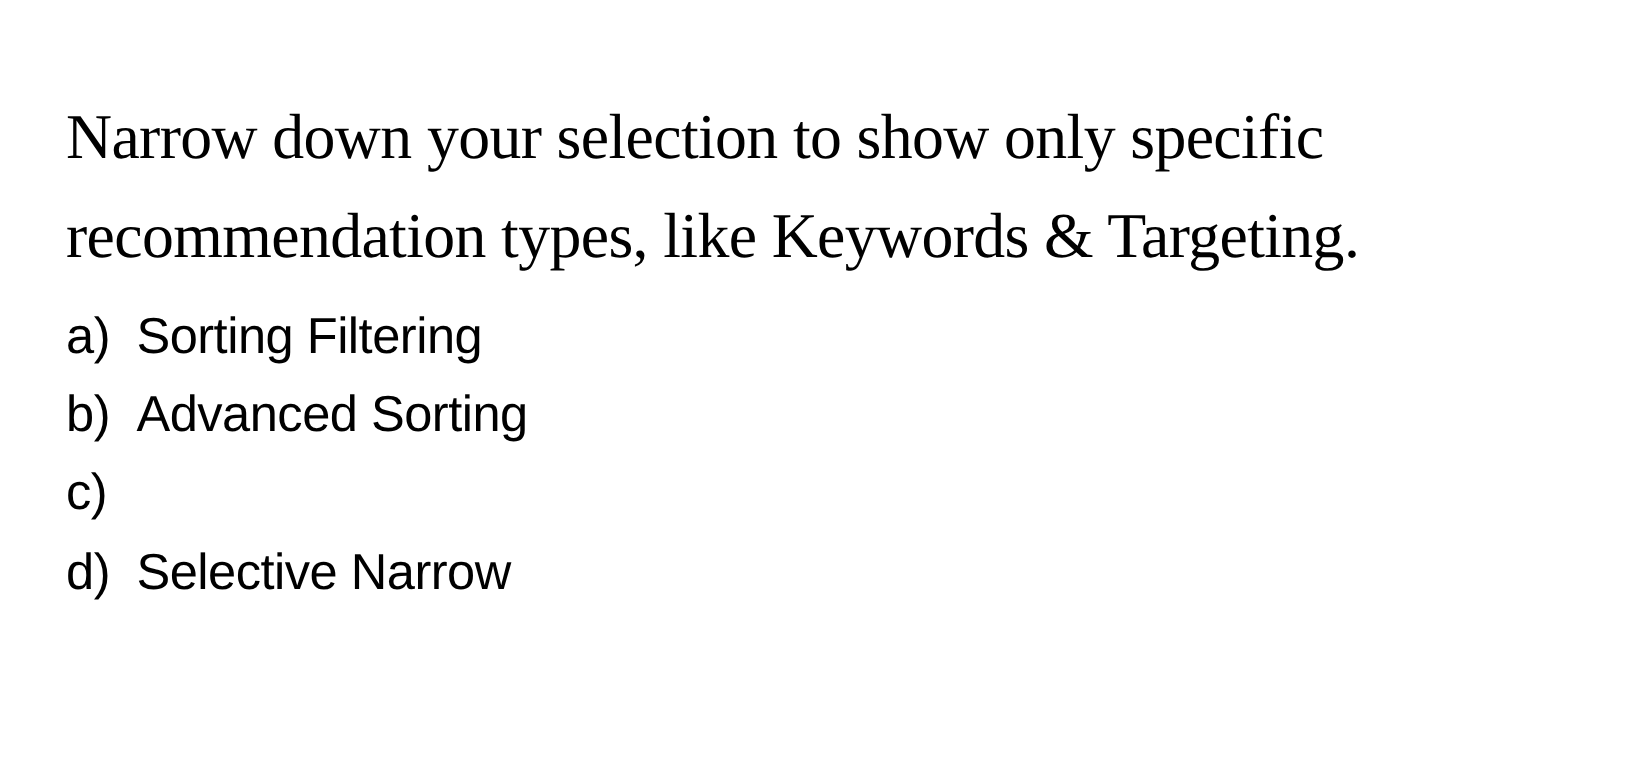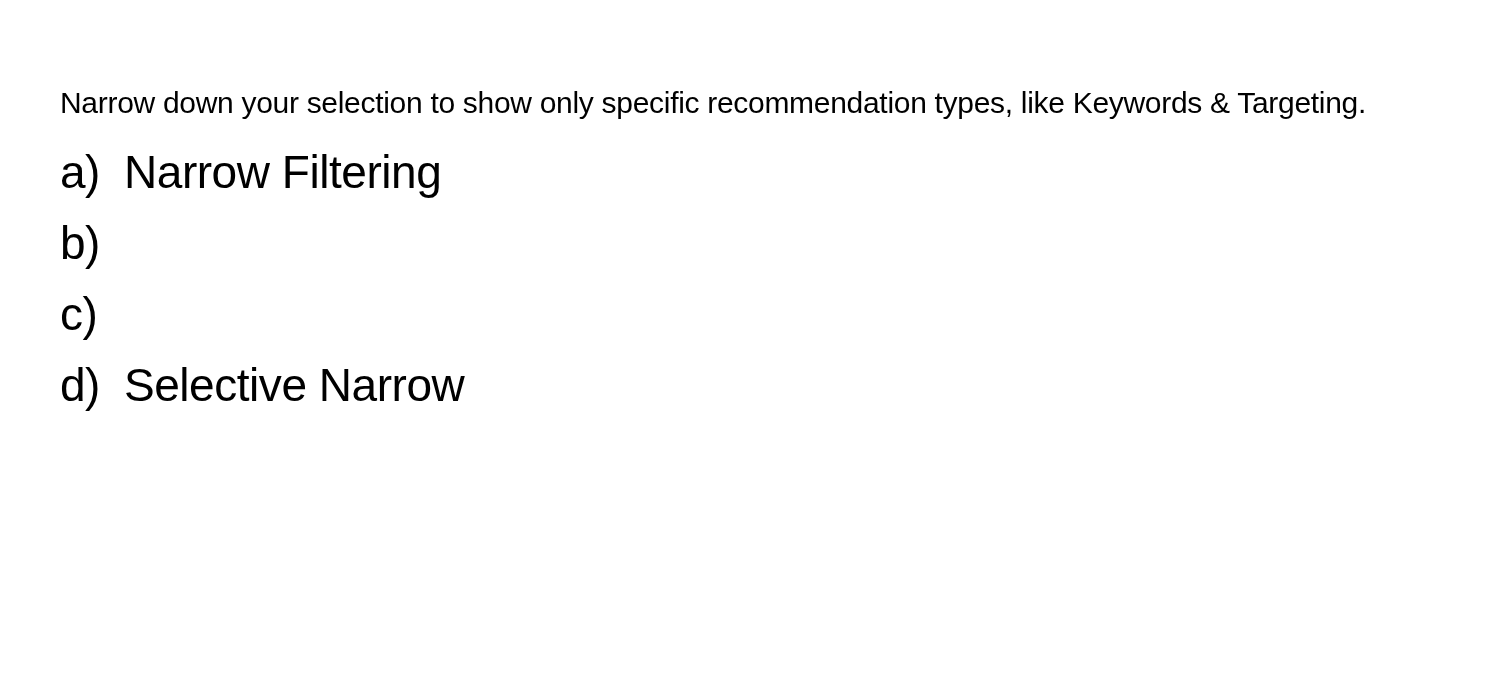--- a/index.html
+++ b/index.html
@@ -9,25 +9,26 @@
     }
     body {
       font-family: -apple-system, BlinkMacSystemFont, "Segoe UI", Helvetica, Arial, sans-serif;
       background: #ffffff;
       color: #000000;
       width: 1500px;
       height: 688px;
       padding: 80px 60px 60px 60px;
     }
     .question-text {
-      font-size: 30px;
+      font-size: 58px;
       line-height: 1.55;
       font-weight: 400;
       letter-spacing: -0.01em;
       margin-bottom: 10px;
+      font-family: Liberation Serif, serif;
     }
     .options-list {
       list-style: none;
       margin-top: 4px;
     }
     .option-item {
       font-size: 46px;
       line-height: 1.55;
       font-weight: 400;
       letter-spacing: -0.01em;
@@ -39,24 +40,25 @@
     }
   </style>
 </head>
 <body>
 
 <div class="question-text">Narrow down your selection to show only specific recommendation types, like Keywords &amp; Targeting.</div>
 
 <ul class="options-list">
   <li class="option-item">
     <span class="option-letter">a)</span>
-    <span>Narrow Filtering</span>
+    <span>Sorting Filtering</span>
   </li>
   <li class="option-item">
     <span class="option-letter">b)</span>
+    <span>Advanced Sorting</span>
   </li>
   <li class="option-item">
     <span class="option-letter">c)</span>
   </li>
   <li class="option-item">
     <span class="option-letter">d)</span>
     <span>Selective Narrow</span>
   </li>
 </ul>
 

